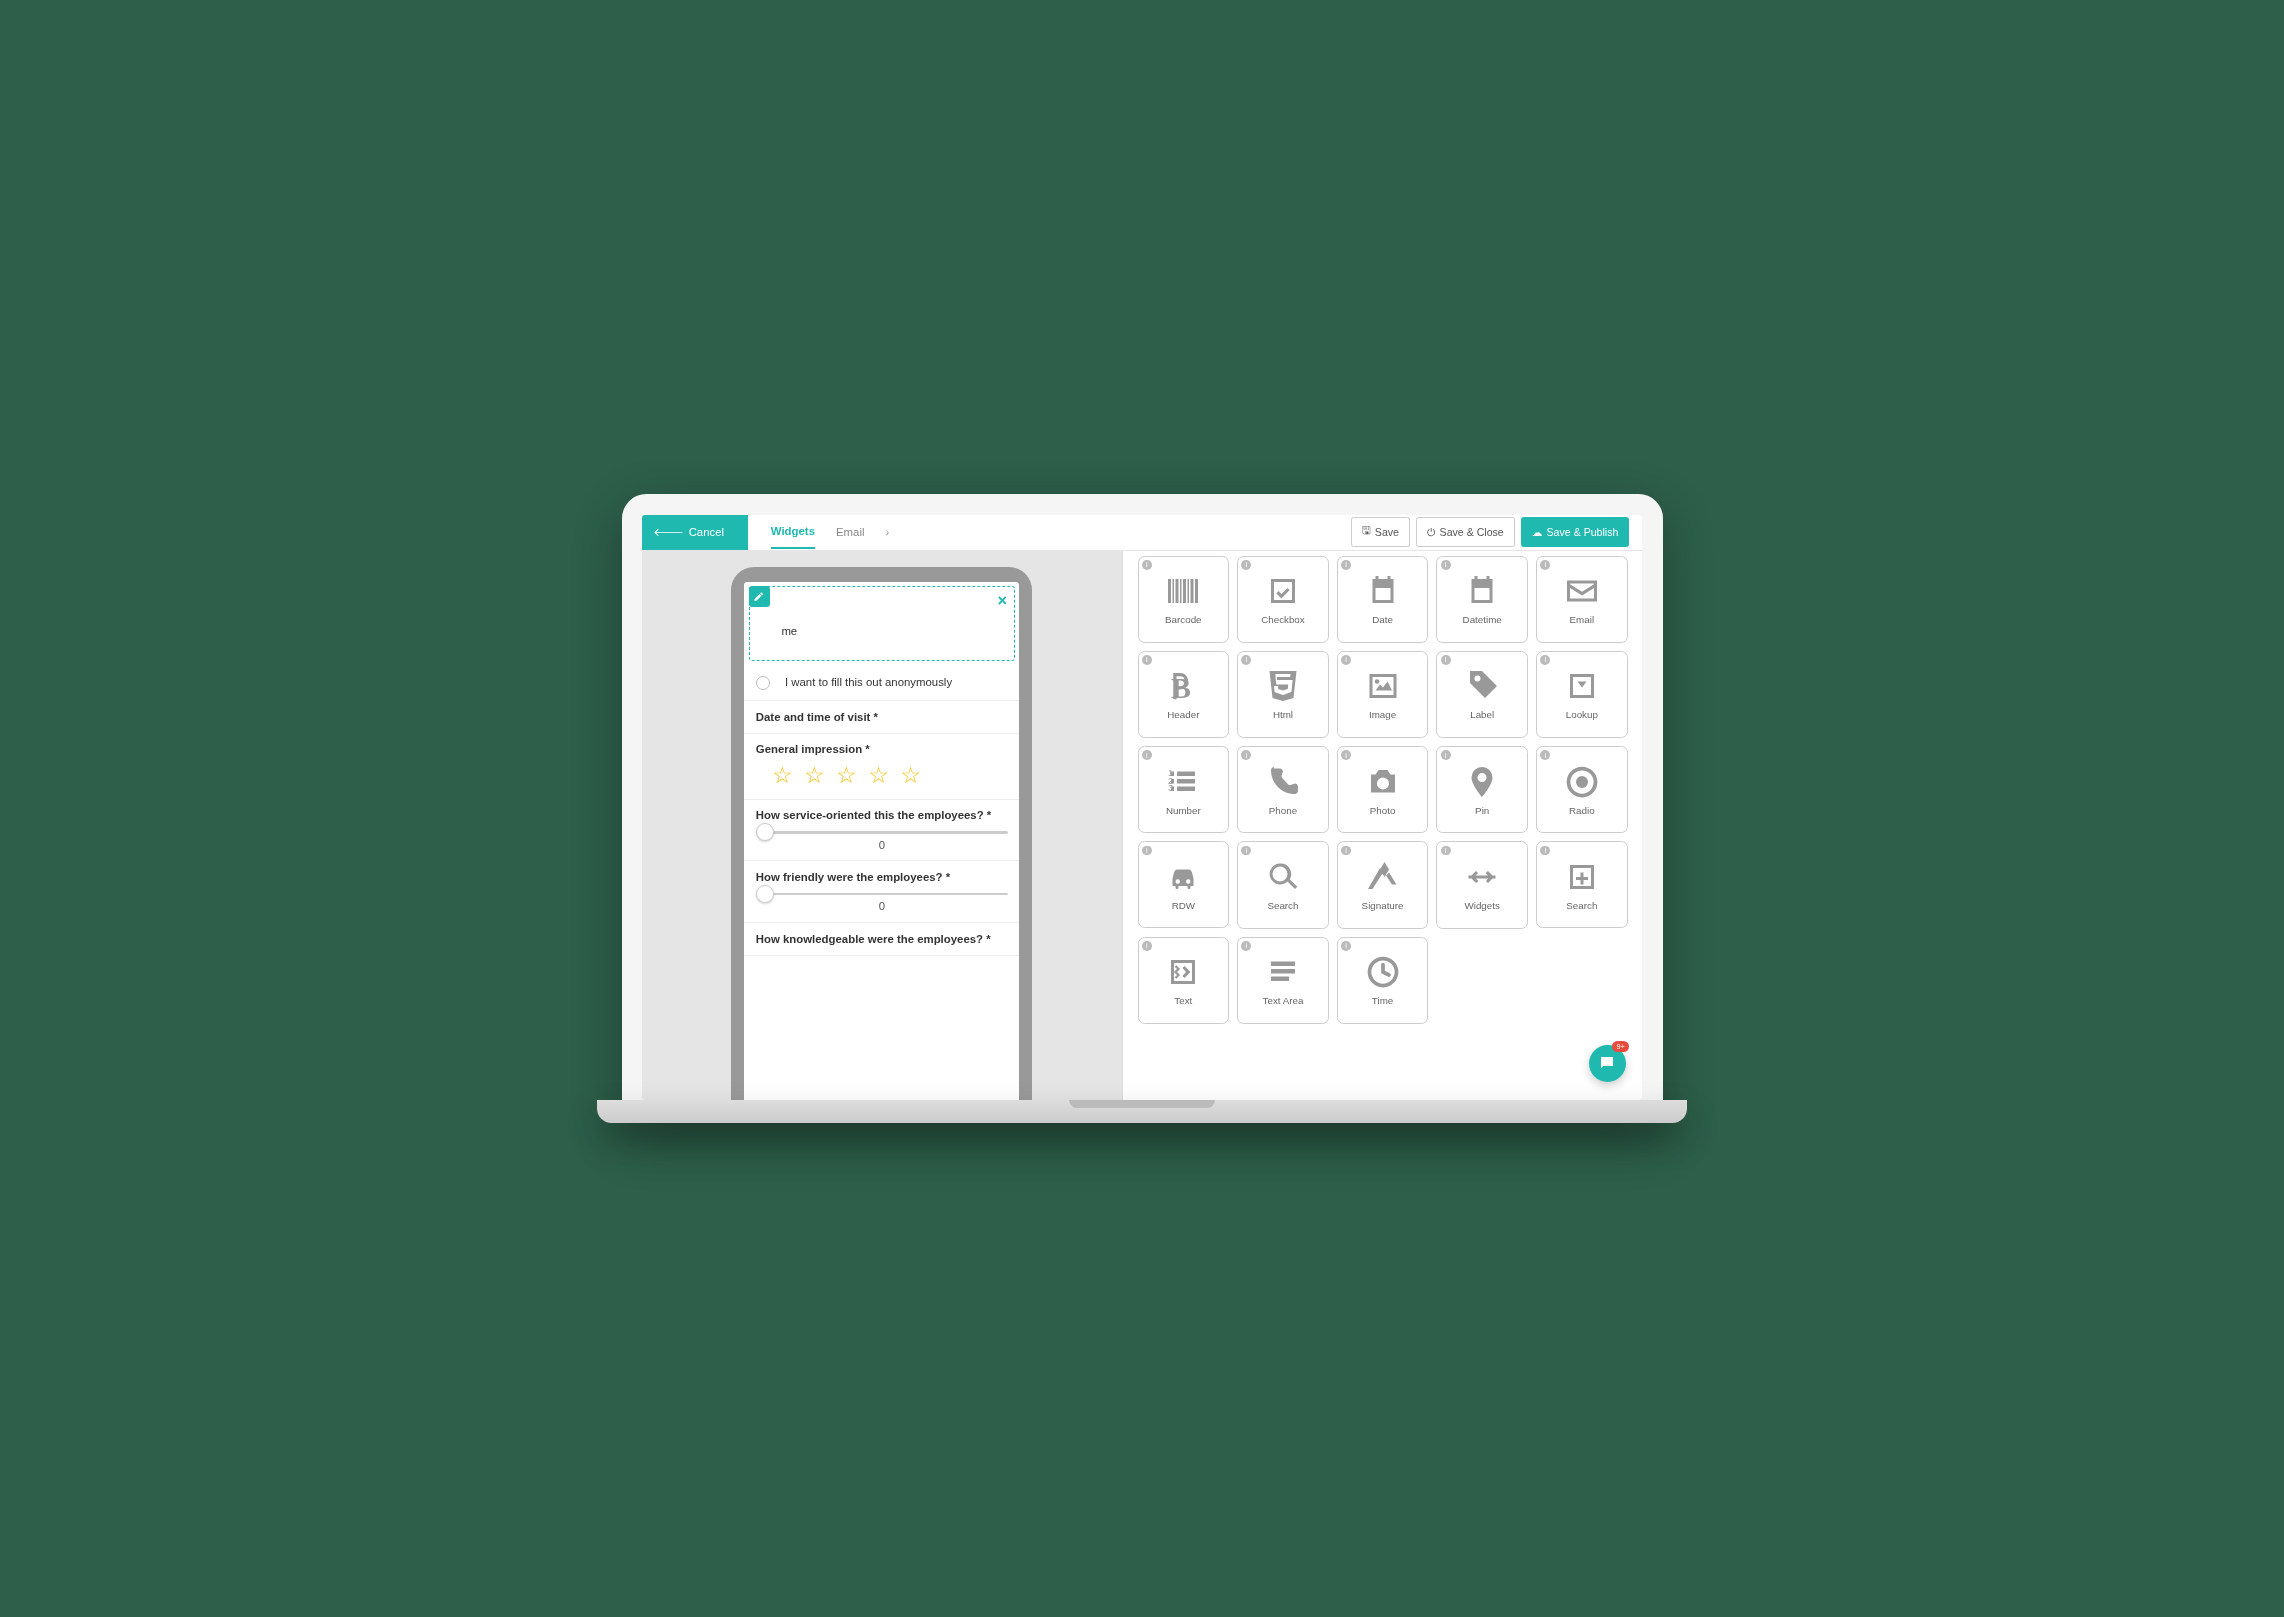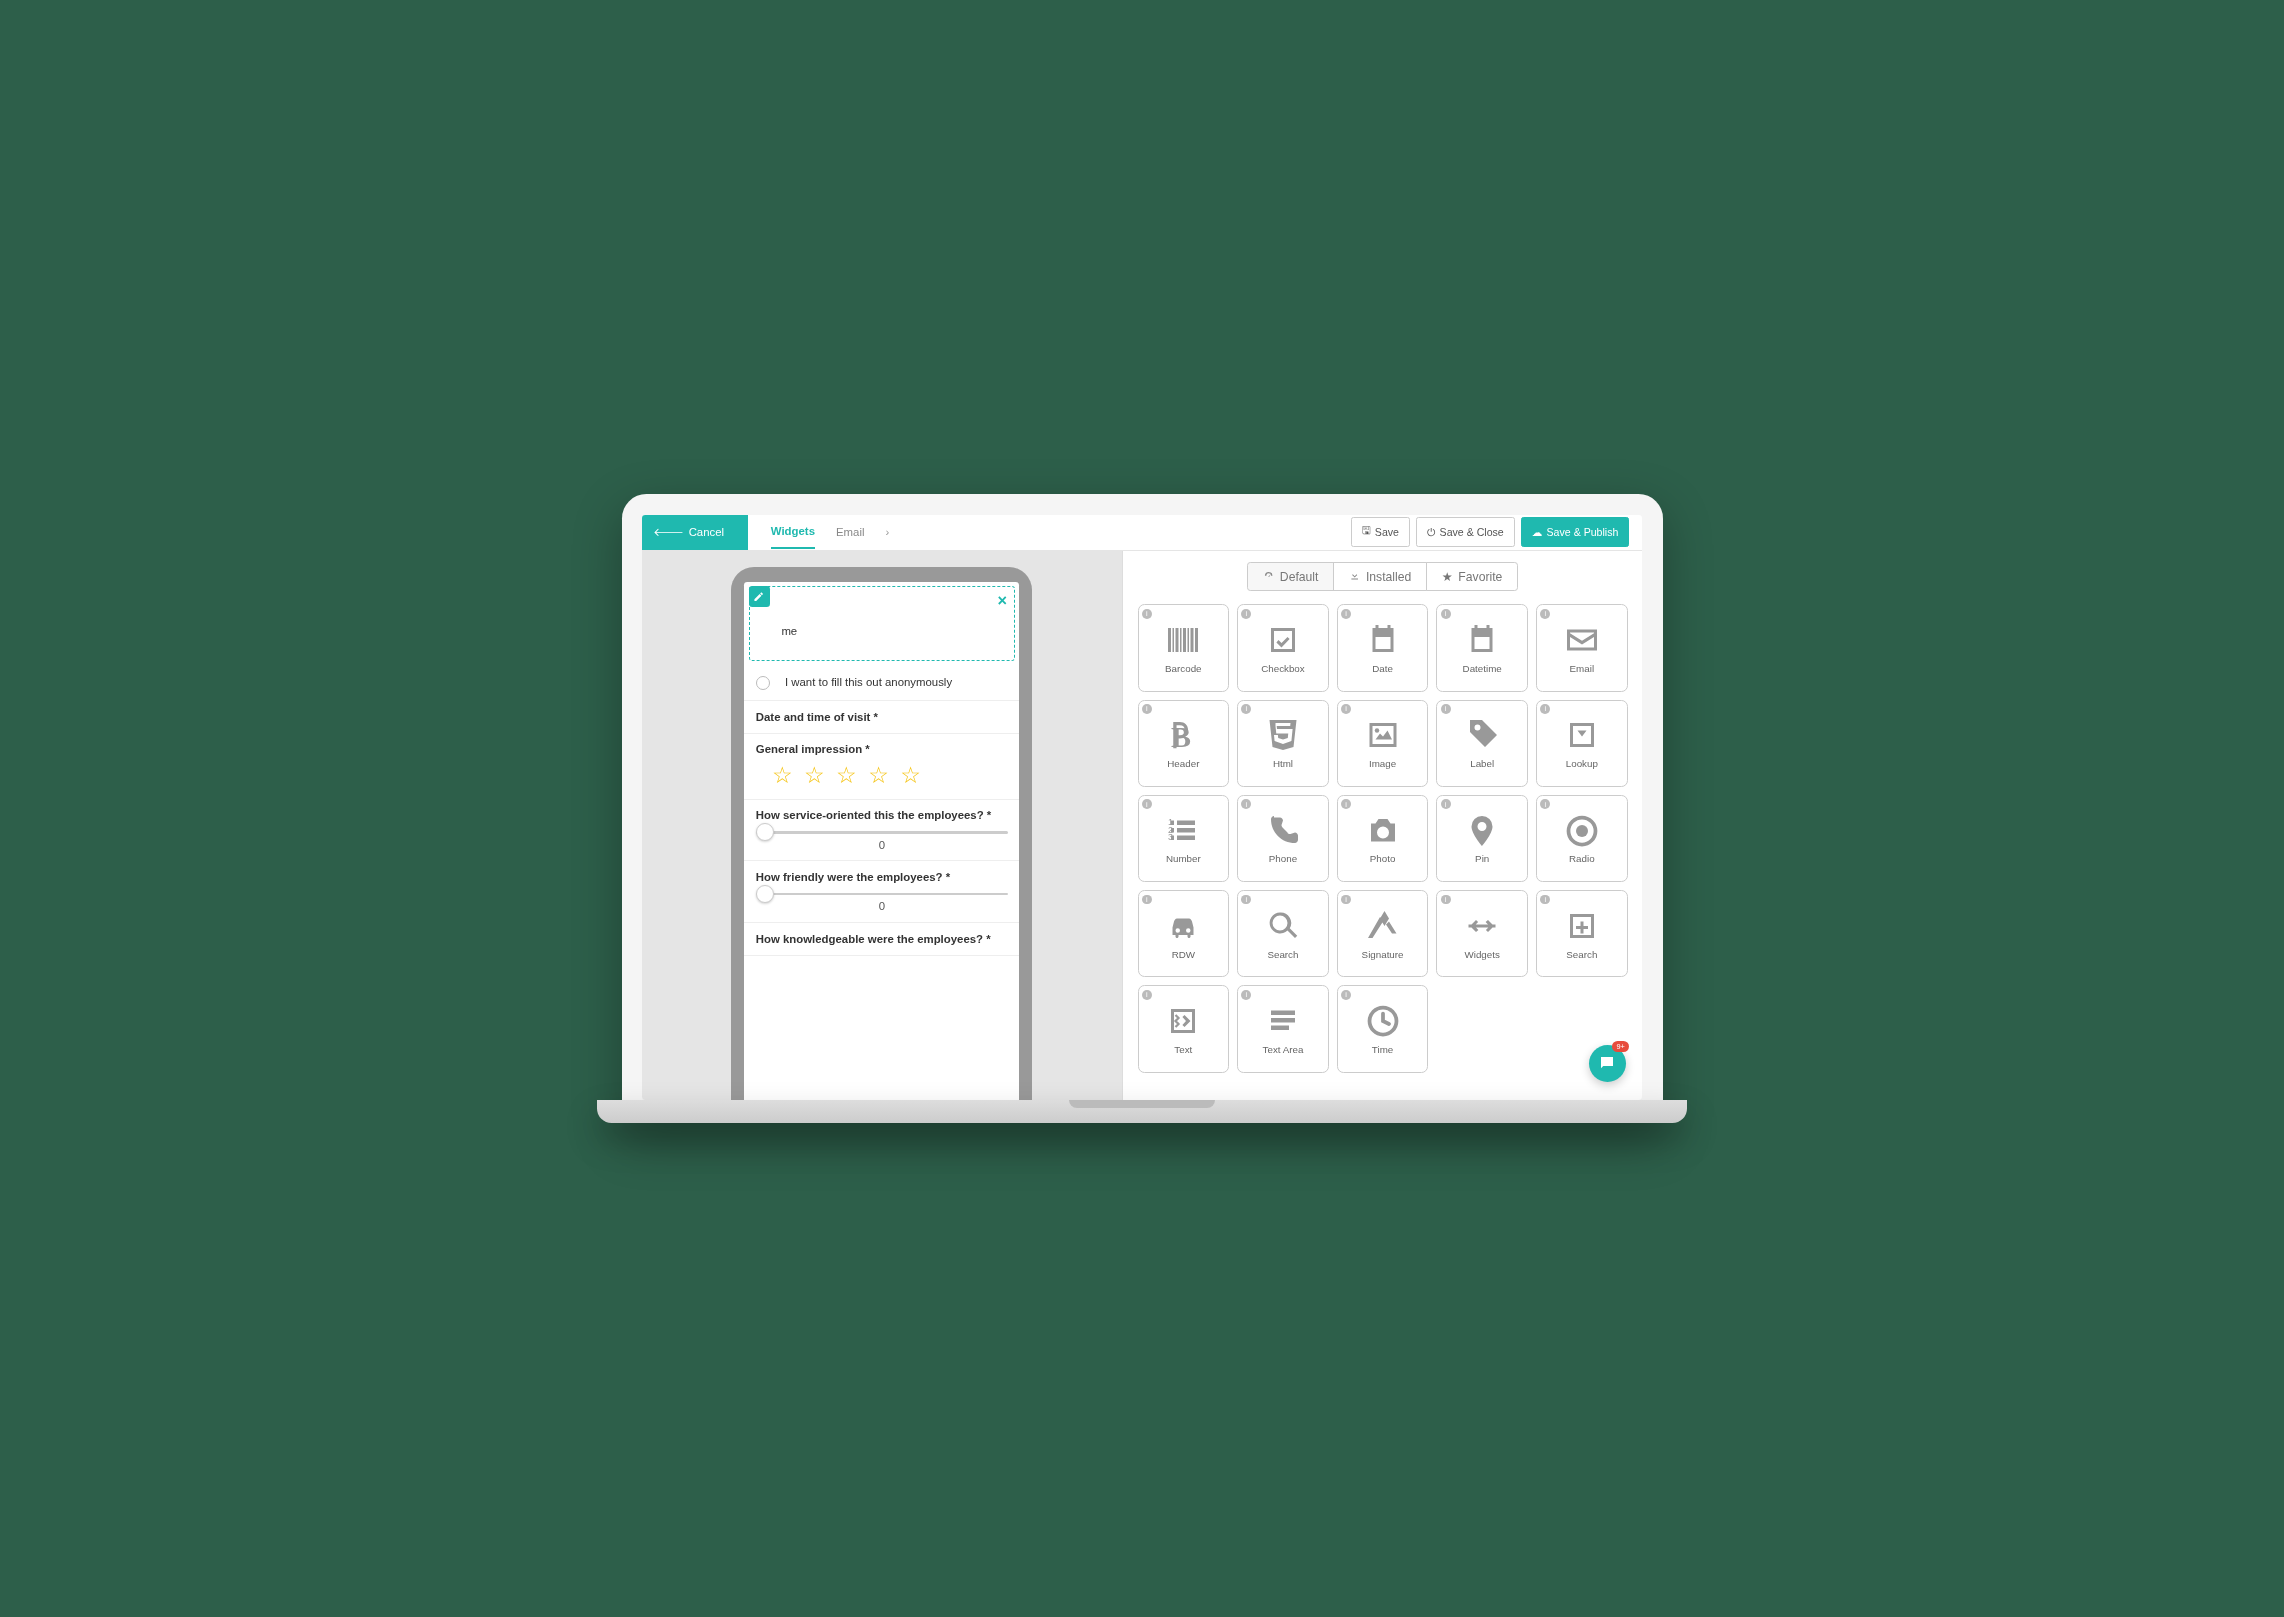--- a/index.html
+++ b/index.html
@@ -141,38 +141,20 @@
 
             <div class="field-block">
               <div class="field-label">How knowledgeable were the employees? *</div>
             </div>
 
           </div>
         </div>
       </div>
 
       <div class="right-panel">
-        <div class="widget-tabs">
-          <div class="wtab">
-            <span><svg width="11.4" height="11.4" viewBox="0 0 24 24" fill="#888">
-                  <path d="M12 4a8 8 0 00-8 8h3a5 5 0 0110 0h3a8 8 0 00-8-8zm-1 10l5-5-3 6-2-1z"></path>
-                </svg></span>
-            <span>Default</span>
-          </div>
-          <div class="wtab">
-            <span><svg width="11.4" height="11.4" viewBox="0 0 24 24" fill="#888">
-                  <path d="M12 3v10l-4-4-1.4 1.4L12 16l5.4-5.6L16 9l-4 4V3h0zM5 18h14v2H5z"></path>
-                </svg></span>
-            <span>Installed</span>
-          </div>
-          <div class="wtab">
-            <span>★</span>
-            <span>Favorite</span>
-          </div>
-        </div>
 
         <div class="widget-grid" id="widget-grid">
             <div class="widget-card">
               <div class="info-dot">i</div>
               <div class="widget-icon">
                 <svg viewBox="0 0 24 24">
                   <path d="M2 4h2v16H2zM5 4h1v16H5zM7 4h2v16H7zM10 4h1v16h-1zM12 4h2v16h-2zM15 4h1v16h-1zM17 4h2v16h-2zM20 4h2v16h-2z"></path>
                 </svg>
               </div>
               <div class="widget-label">Barcode</div>

